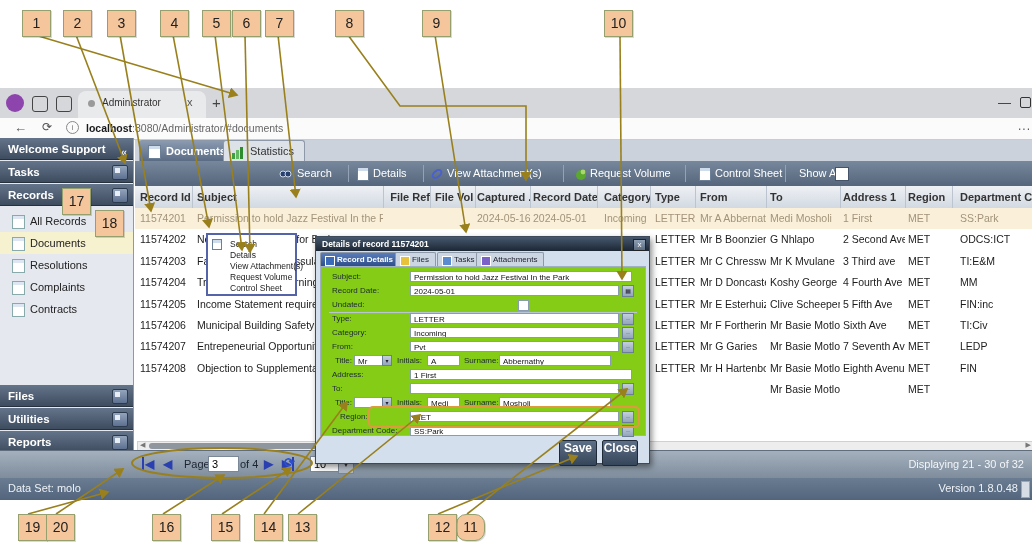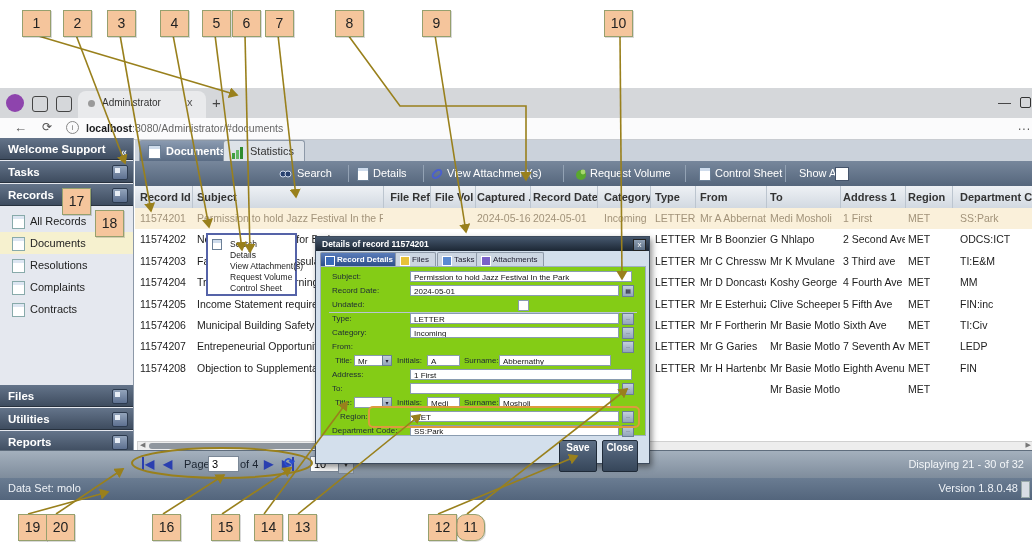--- a/index.html
+++ b/index.html
@@ -85,21 +85,21 @@
   .dtab{position:absolute;top:15px;height:14px;font-size:8px;line-height:14px;padding:0 6px 0 16px;border:1px solid #8d99a8;border-bottom:none;border-radius:2px 2px 0 0;box-sizing:border-box;white-space:nowrap;}
   .dtab.active{background:linear-gradient(#5a7cba,#2e4f8a);color:#fff;font-weight:bold;}
   .dtab.inactive{background:#ccd6e2;color:#223;}
   .dtab .dtico{position:absolute;left:4px;top:3px;width:8px;height:8px;}
   #dlg-panel{position:absolute;left:4px;top:29px;width:324px;height:168px;background:#84cc16;border:1px solid #9fb0c2;}
   .fld-label{position:absolute;left:11px;font-size:8px;color:#1c2836;line-height:12px;}
   .fld-input{position:absolute;background:#fff;border:1px solid #8a9cb0;height:11px;font-size:8px;line-height:11px;padding-left:3px;color:#111;box-sizing:border-box;overflow:hidden;white-space:nowrap;}
   .fld-btn{position:absolute;width:12px;height:12px;background:linear-gradient(#c3cfdd,#93a5ba);border:1px solid #6a7e96;font-size:6px;color:#223;text-align:center;line-height:11px;box-sizing:border-box;}
   .fld-check{position:absolute;width:9px;height:9px;background:#fff;border:1px solid #8a9cb0;}
   .fld-sep{position:absolute;left:8px;width:308px;height:1px;background:#b8c5d4;}
-  .dlg-btn{position:absolute;top:203px;height:32px;background:linear-gradient(#5d6f86,#36465a);border:1px solid #1f2a38;border-radius:2px;color:#fff;font-size:10px;font-weight:bold;text-align:center;line-height:14px;box-sizing:border-box;}
+  .dlg-btn{position:absolute;top:203px;height:26px;background:linear-gradient(#5d6f86,#36465a);border:1px solid #1f2a38;border-radius:2px;color:#fff;font-size:12px;font-weight:bold;text-align:center;line-height:14px;box-sizing:border-box;}
   #region-highlight{left:368px;top:406px;width:268px;height:18px;border:2px solid #dd9a3f;border-radius:5px;z-index:40;}
   
   .callout{position:absolute;width:27px;height:25px;background:#f5c59c;border:1px solid #96a06e;box-shadow:1px 1px 0 rgba(0,0,0,.15);color:#222;font-size:14px;text-align:center;line-height:25px;z-index:60;}
   #overlay{position:absolute;left:0;top:0;width:1032px;height:554px;z-index:55;pointer-events:none;}
 </style>
 </head>
 <body>
 
 <div id="stage">
 
@@ -321,20 +321,21 @@
         <div class="fld-label" style="top: 32px; text-align: right;">Undated:</div>
         <div class="fld-check" style="left: 197px; top: 33px;"></div>
         <div class="fld-sep" style="top: 45px;"></div>
         <div class="fld-label" style="top: 46px;">Type:</div>
         <div class="fld-input" style="left: 89px; top: 46px; width: 209px;">LETTER</div>
         <div class="fld-btn" style="left: 301px; top: 46px;">··</div>
         <div class="fld-label" style="top: 60px;">Category:</div>
         <div class="fld-input" style="left: 89px; top: 60px; width: 209px;">Incoming</div>
         <div class="fld-btn" style="left: 301px; top: 60px;">··</div>
         <div class="fld-label" style="top: 74px;">From:</div>
+        <div class="fld-input" style="left: 89px; top: 74px; width: 209px;">Pvt</div>
         <div class="fld-btn" style="left: 301px; top: 74px;">··</div>
         <div class="fld-label" style="left: 14px; top: 88px;">Title:</div>
         <div class="fld-input" style="left: 33px; top: 88px; width: 38px;">Mr</div>
         <div class="fld-btn" style="left: 61px; top: 88px; width: 10px; height: 11px;">▾</div>
         <div class="fld-label" style="left: 76px; top: 88px;">Initials:</div>
         <div class="fld-input" style="left: 106px; top: 88px; width: 33px;">A</div>
         <div class="fld-label" style="left: 143px; top: 88px;">Surname:</div>
         <div class="fld-input" style="left: 178px; top: 88px; width: 112px;">Abbernathy</div>
         <div class="fld-label" style="top: 102px;">Address:</div>
         <div class="fld-input" style="left: 89px; top: 102px; width: 222px;">1 First</div>

